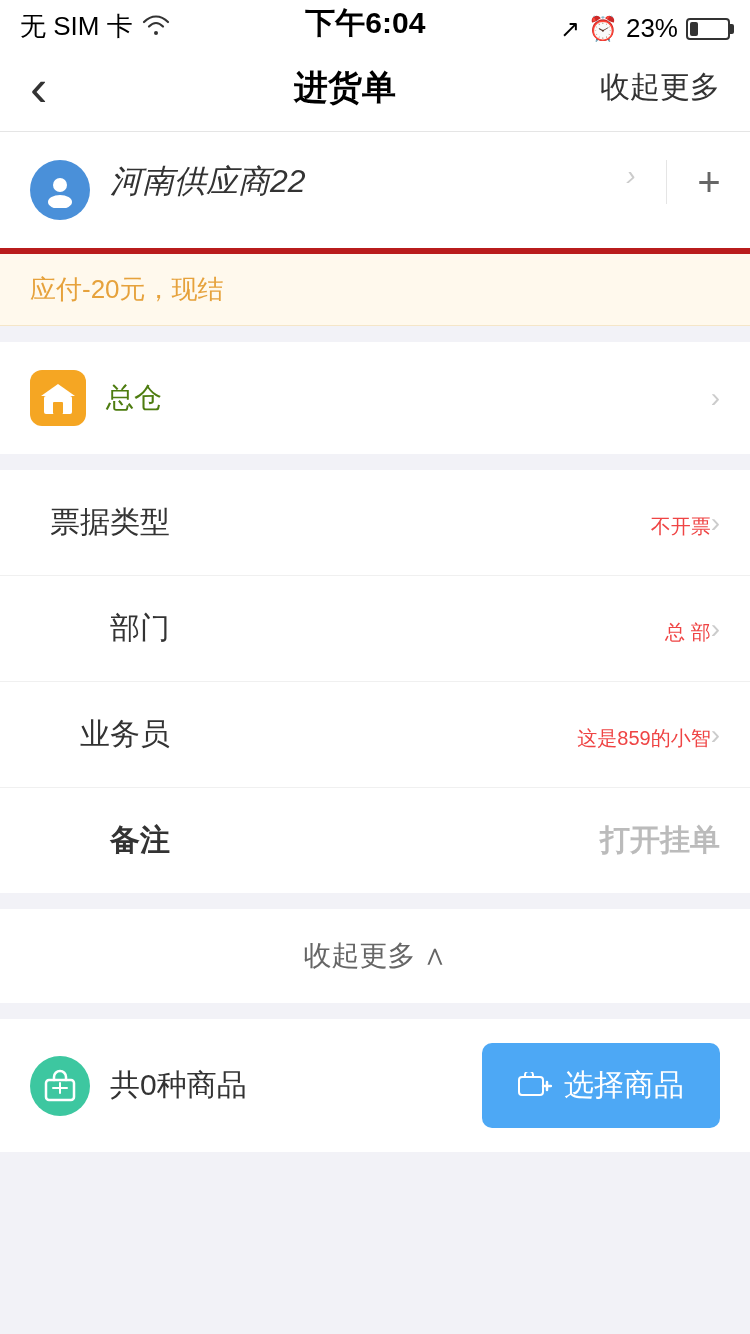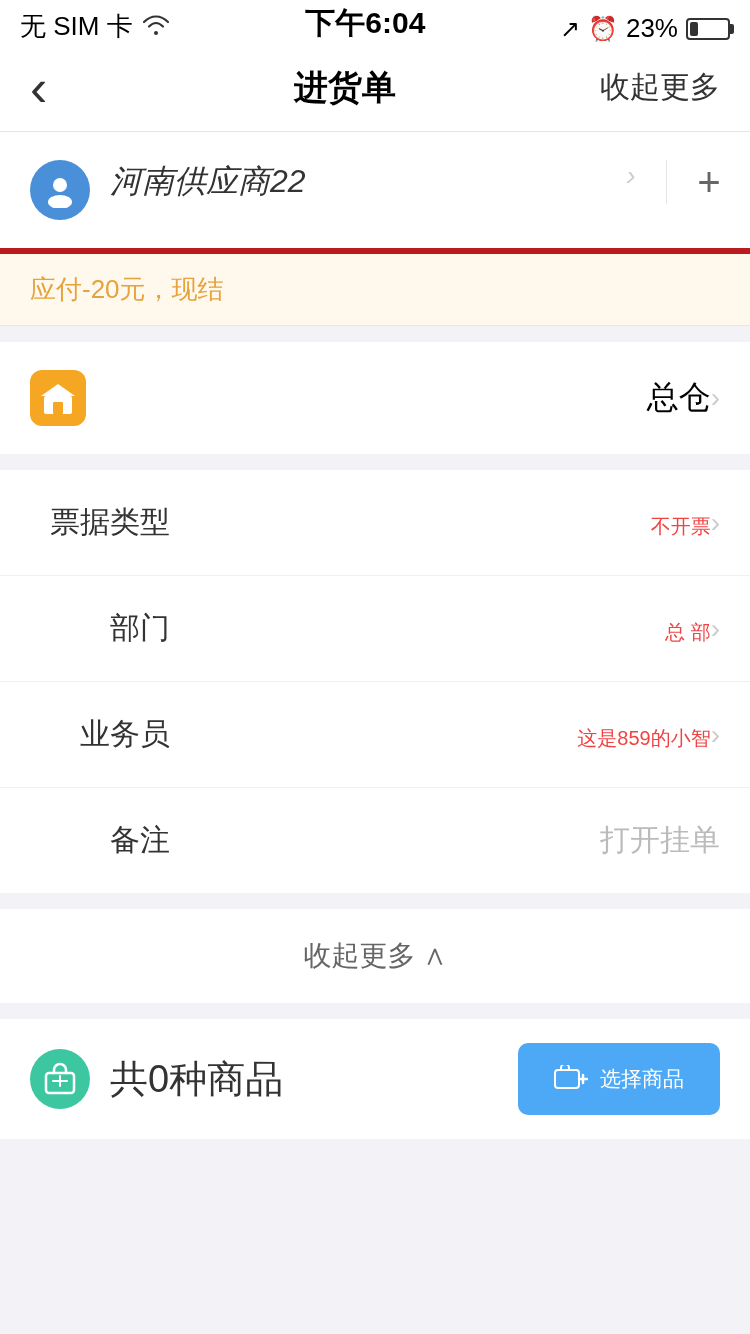--- a/index.html
+++ b/index.html
@@ -172,23 +172,22 @@
       border-radius: 12px;
       background: #f5a623;
       display: flex;
       align-items: center;
       justify-content: center;
       margin-right: 20px;
       flex-shrink: 0;
     }
     .warehouse-name {
       flex: 1;
-      font-size: 32px;
-      color: #000000;
-      text-align: right;
+      font-size: 28px;
+      color: #4d7c0f;
     }
     .row-arrow {
       font-size: 28px;
       color: #ccc;
     }
 
     
     .form-section {
       background: #fff;
       margin-top: 16px;
@@ -196,20 +195,21 @@
     }
     .form-row {
       display: flex;
       align-items: center;
       padding: 32px 30px;
       border-bottom: 1px solid #f0f0f0;
       cursor: pointer;
     }
     .form-row:last-child {
       border-bottom: none;
+      font-weight: bold;
     }
     .form-label {
       font-size: 30px;
       color: #333;
       width: 140px;
       flex-shrink: 0;
     }
     .form-value {
       flex: 1;
       font-size: 20px;
@@ -247,30 +247,30 @@
       border-radius: 50%;
       background: #3dc7a0;
       display: flex;
       align-items: center;
       justify-content: center;
       margin-right: 20px;
       flex-shrink: 0;
     }
     .goods-count {
       flex: 1;
-      font-size: 38px;
+      font-size: 30px;
       color: #333;
     }
     .select-btn {
       background: #4da8f5;
       color: #fff;
       border: none;
       border-radius: 10px;
       padding: 22px 36px;
-      font-size: 21px;
+      font-size: 30px;
       cursor: pointer;
       display: flex;
       align-items: center;
       gap: 12px;
     }
   </style>
 </head>
 <body>
 
 <div class="status-bar">

